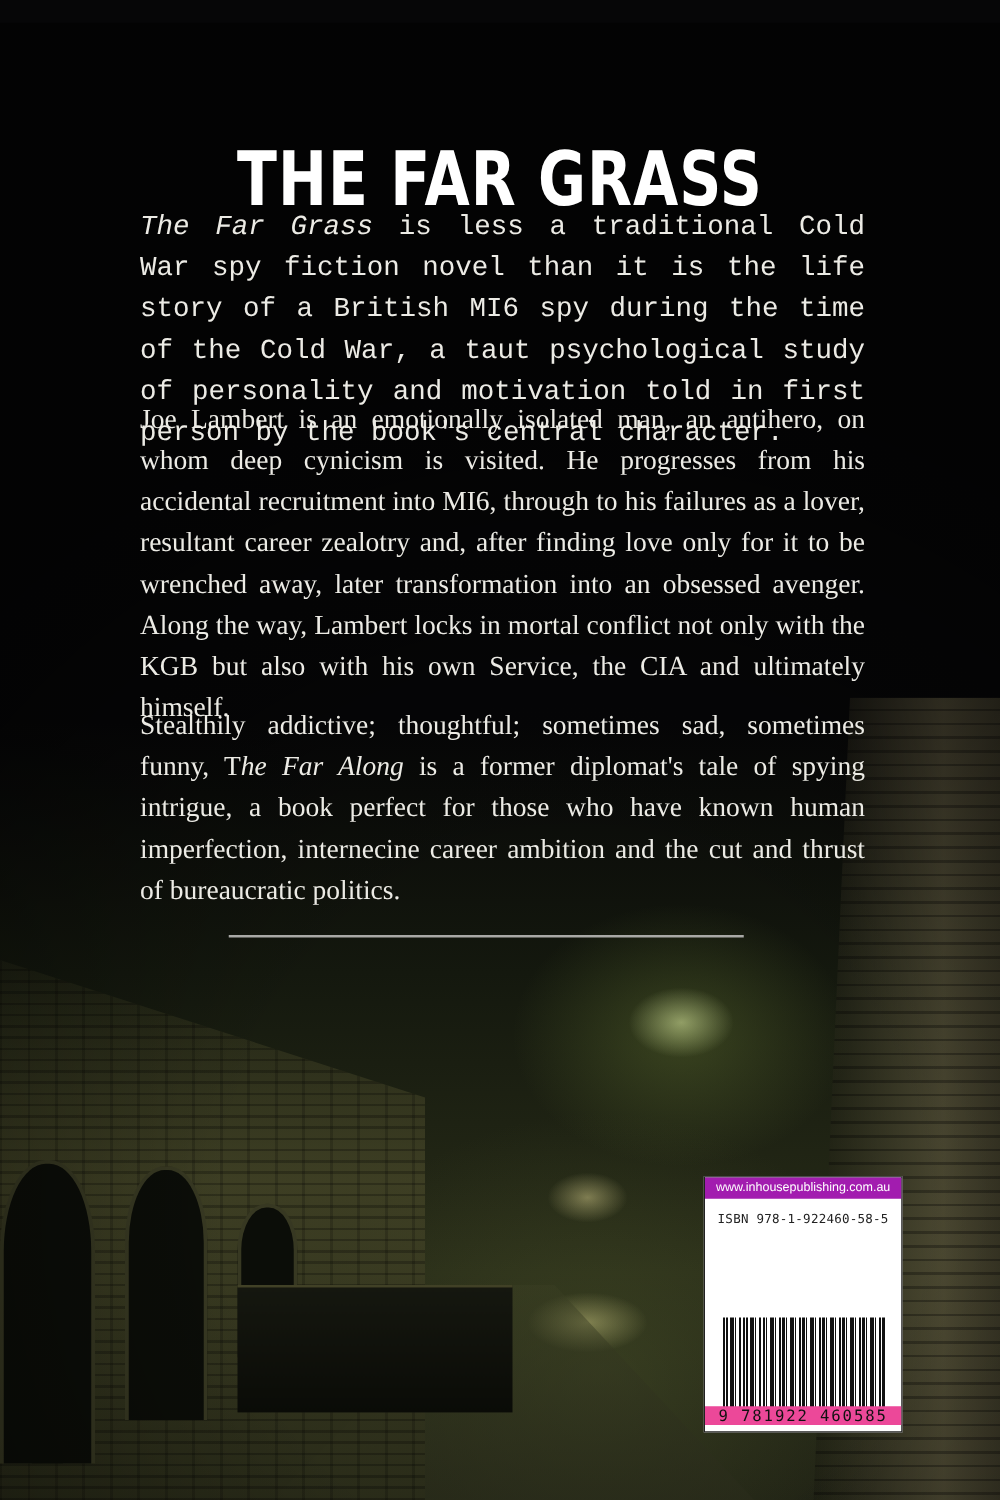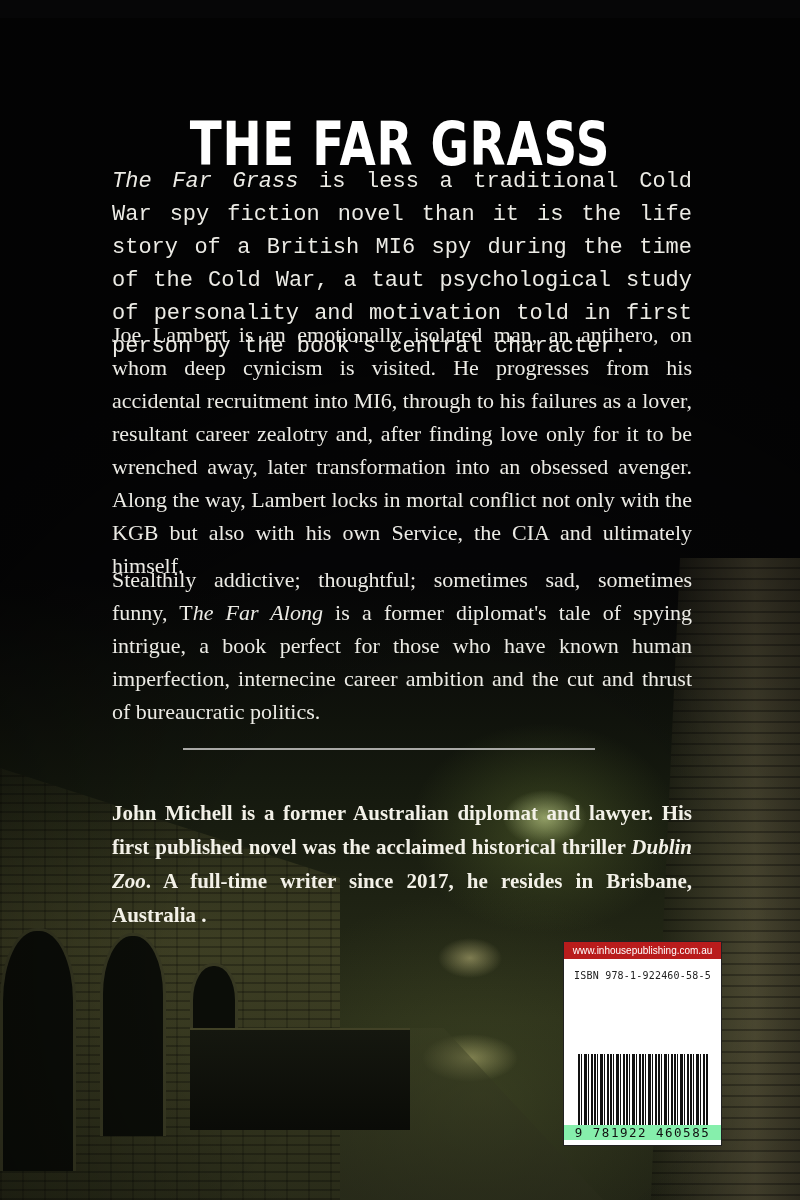--- a/index.html
+++ b/index.html
@@ -113,37 +113,37 @@
   }
   .logo-pty {
     position: absolute; left: 56px; top: 41px; font-family: "Liberation Sans", sans-serif;
     font-size: 5px; color: #111; line-height: 5px; width: 8px;
   }
   .logo-pub {
     position: absolute; left: 66px; top: 40px; font-family: "Liberation Sans", sans-serif;
     font-size: 12px; color: #111; letter-spacing: 0.5px; line-height: 1;
   }
   .pub-url {
-    height: 17px; background: #b91c1c; color: #fff; text-align: center;
+    height: 17px; background: #a21caf; color: #fff; text-align: center;
     font-family: "Liberation Sans", sans-serif; font-size: 10px; line-height: 17px;
   }
   .isbn {
     text-align: center; font-family: "DejaVu Sans Mono", "Liberation Mono", monospace;
     font-size: 10px; color: #222; margin-top: 11px; letter-spacing: 0.2px;
   }
   .barcode {
     position: absolute; left: 14px; top: 112px; width: 130px; height: 72px;
     background: repeating-linear-gradient(90deg,
       #111 0 2px, #fff 2px 3px, #111 3px 4px, #fff 4px 6px, #111 6px 9px, #fff 9px 10px,
       #111 10px 11px, #fff 11px 13px, #111 13px 15px, #fff 15px 16px);
   }
   .barnum {
     position: absolute; left: 0; width: 157px; top: 183px; text-align: center;
     font-family: "DejaVu Sans Mono", "Liberation Mono", monospace; font-size: 12.5px;
-    color: #111; letter-spacing: 1.5px; background: #86efac;
+    color: #111; letter-spacing: 1.5px; background: #ec4899;
   }
 </style>
 </head>
 <body>
 
 <div class="cover">
   <div class="scene"></div>
   <div class="ground"></div>
   <div class="wall-left"></div>
   <div class="arch" style="left:0;top:910px;width:70px;height:240px;"></div>
@@ -160,23 +160,20 @@
   </p>
 
   <p class="para p2" style="margin:0;">Joe Lambert is an emotionally isolated man, an antihero, on whom deep cynicism is visited.  He progresses from his accidental recruitment into MI6, through to his failures as a lover, resultant career zealotry and, after finding love only for it to be wrenched away, later transformation into an obsessed avenger. Along the way, Lambert locks in mortal conflict not only with the KGB but also with his own Service, the CIA and ultimately himself.</p>
 
   <p class="para p3" style="margin:0;">
     <span>Stealthily addictive; thoughtful; sometimes sad, sometimes funny, T</span><em>he Far Along</em><span> is a former diplomat's tale of spying intrigue, a book perfect for those who have known human imperfection, internecine career ambition and the cut and thrust of bureaucratic politics.</span>
   </p>
 
   <div class="divider"></div>
 
-  <p class="bio" style="margin:0;">
-    <span>John Michell is a former Australian diplomat and lawyer.  His first published novel was the acclaimed historical thriller </span><em>Dublin Zoo</em><span>.  A full-time writer since 2017, he resides in Brisbane, Australia .</span>
-  </p>
 
   <div class="pub">
     <div class="pub-url">www.inhousepublishing.com.au</div>
     <div class="isbn">ISBN 978-1-922460-58-5</div>
     <div class="barcode"></div>
     <div class="barnum">9 781922 460585</div>
   </div>
 </div>
 
 </body></html>

